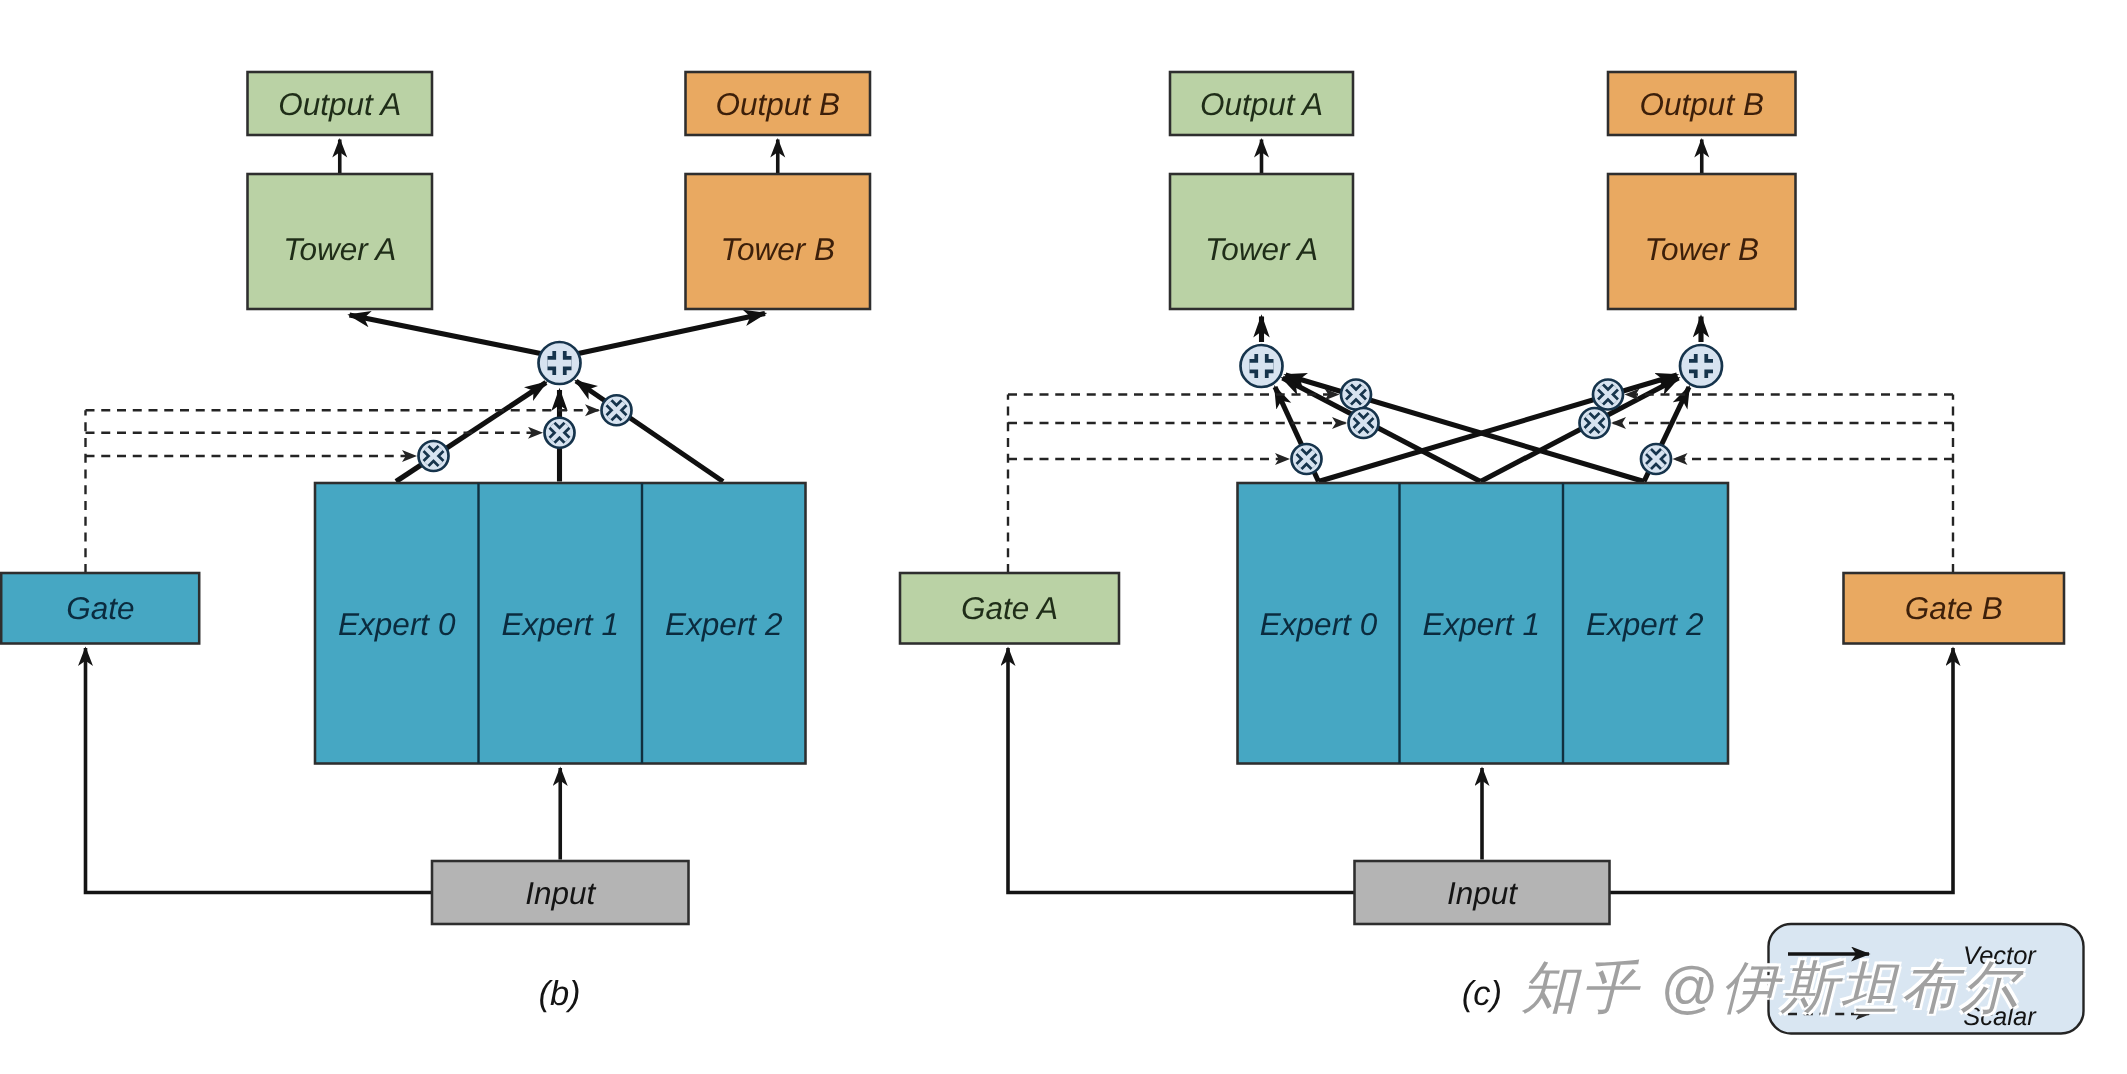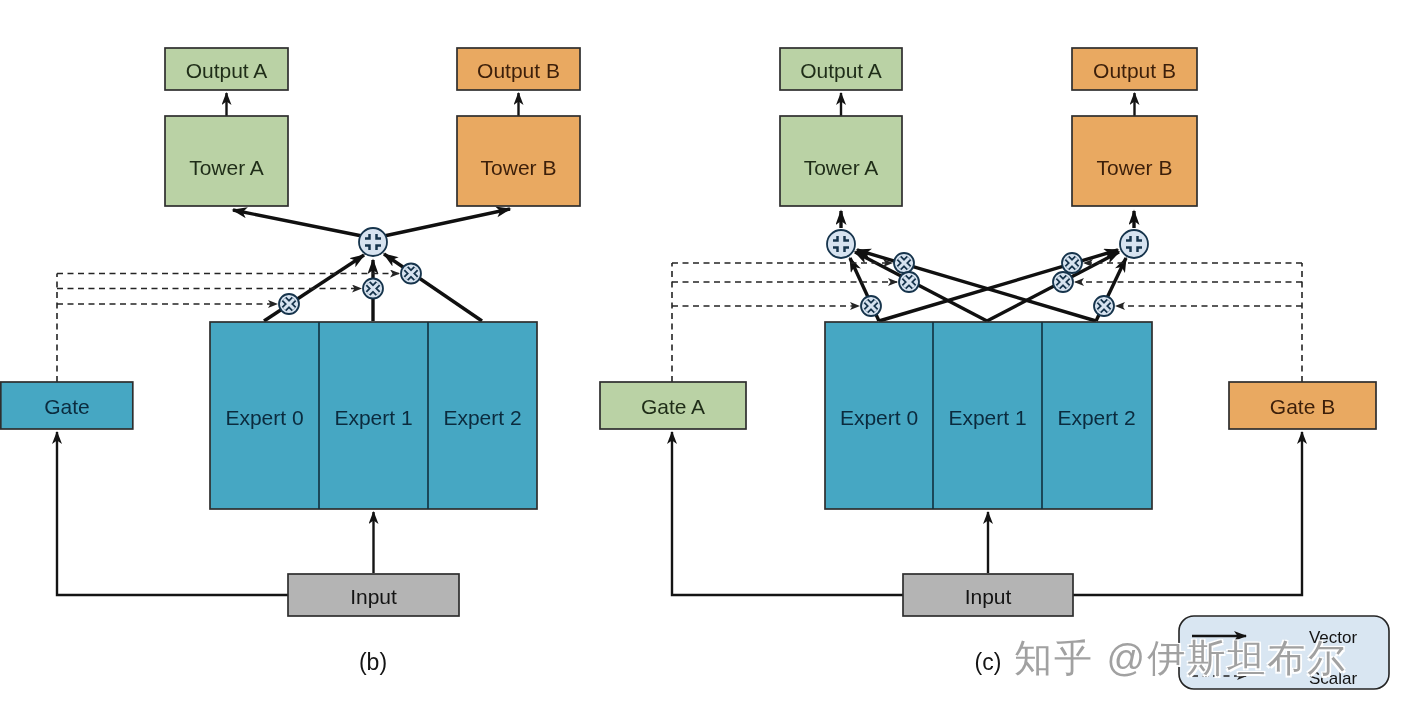--- a/index.html
+++ b/index.html
@@ -1,18 +1,18 @@
 <!DOCTYPE html>
 <html><head>
 <meta charset="utf-8">
 <style>
   html,body { margin:0; padding:0; background:#fff; }
   #page {
     position:relative; width:1418px; height:716px; background:#ffffff;
-    overflow:hidden; font-family:"Liberation Sans", sans-serif;
+    overflow:hidden; font-family:"Liberation Sans", sans-serif;font-style:italic;
   }
   svg text {
     font-family:"Liberation Sans", sans-serif;
     text-anchor:middle; dominant-baseline:central;
   }
   .box      { stroke:#2e2e2e; stroke-width:1.7; }
   .fill-green  { fill:#bad2a5; }
   .fill-orange { fill:#e9a961; }
   .fill-teal   { fill:#46a7c3; }
   .fill-gray   { fill:#b4b4b4; }

